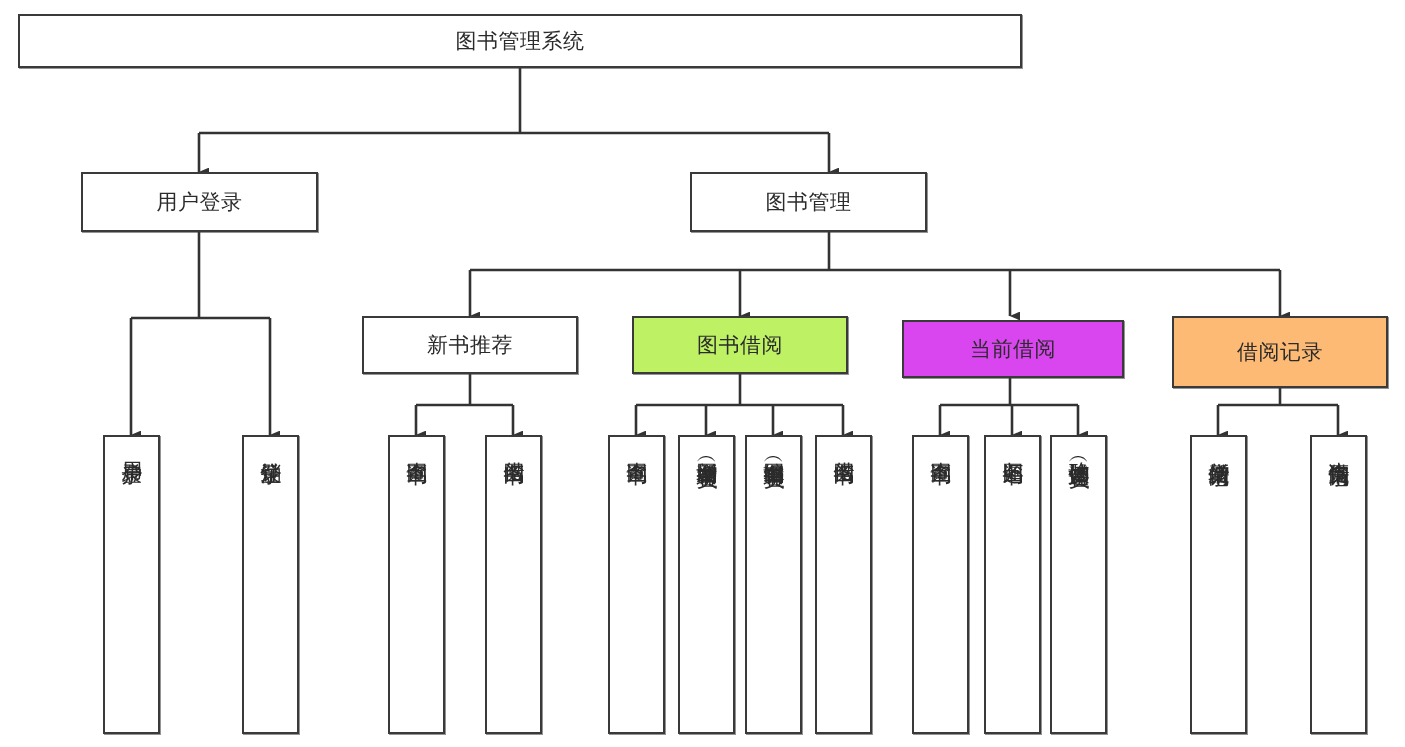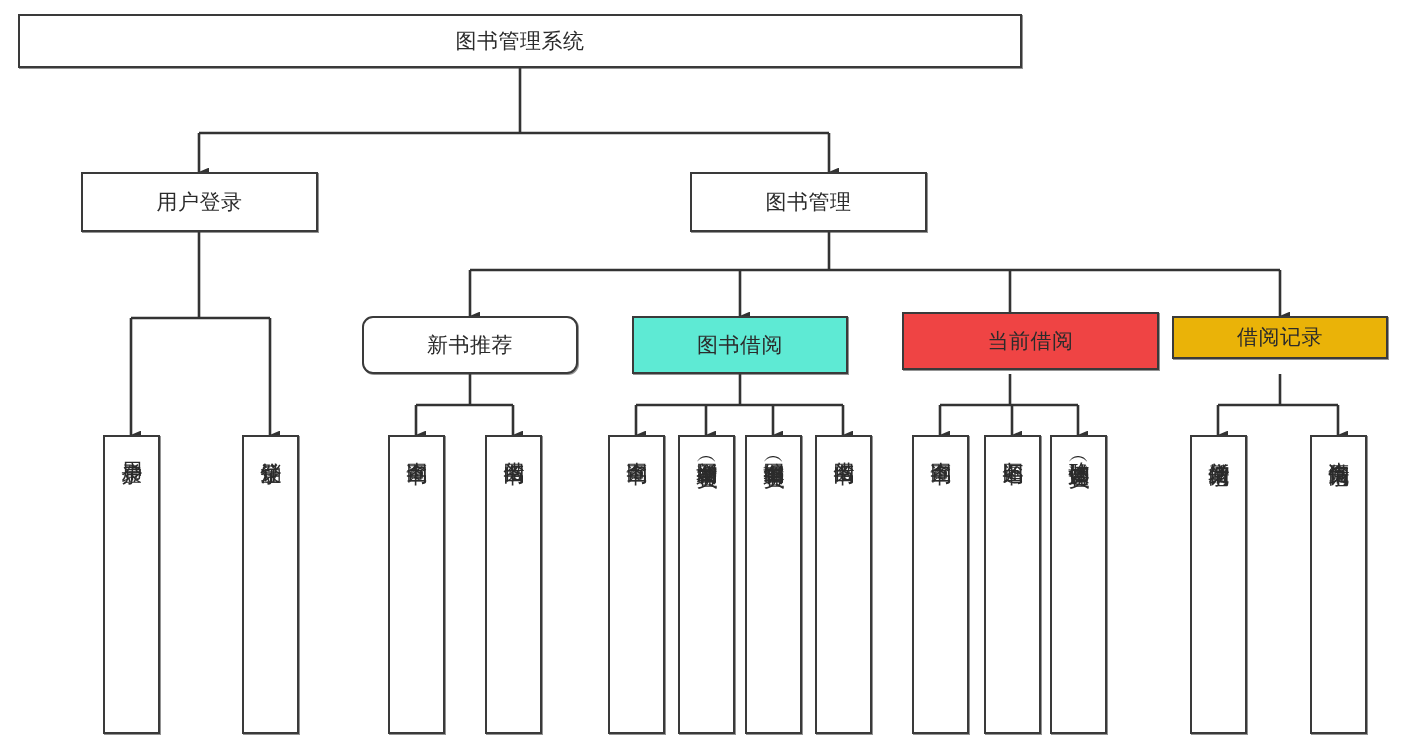--- a/index.html
+++ b/index.html
@@ -120,30 +120,30 @@
   <div id="nodes-layer">
       <div class="node horizontal" style="left: 18px; top: 14px; width: 1004px; height: 54px; border-color: rgb(58, 58, 58); background: rgb(255, 255, 255);">
         <span class="node-label" style="color: rgb(43, 43, 43);">图书管理系统</span>
       </div>
       <div class="node horizontal" style="left: 81px; top: 172px; width: 237px; height: 60px; border-color: rgb(58, 58, 58); background: rgb(255, 255, 255);">
         <span class="node-label" style="color: rgb(43, 43, 43);">用户登录</span>
       </div>
       <div class="node horizontal" style="left: 690px; top: 172px; width: 237px; height: 60px; border-color: rgb(58, 58, 58); background: rgb(255, 255, 255);">
         <span class="node-label" style="color: rgb(43, 43, 43);">图书管理</span>
       </div>
-      <div class="node horizontal" style="left: 362px; top: 316px; width: 216px; height: 58px; border-color: rgb(58, 58, 58); background: rgb(255, 255, 255); border-radius: 11px;">
+      <div class="node horizontal" style="left: 362px; top: 316px; width: 216px; height: 58px; border-color: rgb(58, 58, 58); background: rgb(255, 255, 255);">
         <span class="node-label" style="color: rgb(43, 43, 43);">新书推荐</span>
       </div>
-      <div class="node horizontal" style="left: 632px; top: 316px; width: 216px; height: 58px; border-color: rgb(58, 58, 58); background: #5eead4;">
+      <div class="node horizontal" style="left: 632px; top: 316px; width: 216px; height: 58px; border-color: rgb(58, 58, 58); background: #bef264;">
         <span class="node-label" style="color: rgb(43, 43, 43);">图书借阅</span>
       </div>
-      <div class="node horizontal" style="left: 902px; top: 312px; width: 257px; height: 58px; border-color: rgb(58, 58, 58); background: #ef4444;">
+      <div class="node horizontal" style="left: 902px; top: 320px; width: 222px; height: 58px; border-color: rgb(58, 58, 58); background: #d946ef;">
         <span class="node-label" style="color: rgb(43, 43, 43);">当前借阅</span>
       </div>
-      <div class="node horizontal" style="left: 1172px; top: 316px; width: 216px; height: 43px; border-color: rgb(58, 58, 58); background: #eab308;">
+      <div class="node horizontal" style="left: 1172px; top: 316px; width: 216px; height: 72px; border-color: rgb(58, 58, 58); background: #fdba74;">
         <span class="node-label" style="color: rgb(43, 43, 43);">借阅记录</span>
       </div>
       <div class="node vertical" style="left: 103px; top: 435px; width: 57px; height: 299px; border-color: rgb(58, 58, 58); background: rgb(255, 255, 255);">
         <span class="node-label" style="color: rgb(43, 43, 43);">用户登录</span>
       </div>
       <div class="node vertical" style="left: 242px; top: 435px; width: 57px; height: 299px; border-color: rgb(58, 58, 58); background: rgb(255, 255, 255);">
         <span class="node-label" style="color: rgb(43, 43, 43);">注销登录</span>
       </div>
       <div class="node vertical" style="left: 388px; top: 435px; width: 57px; height: 299px; border-color: rgb(58, 58, 58); background: rgb(255, 255, 255);">
         <span class="node-label" style="color: rgb(43, 43, 43);">查询图书</span>

